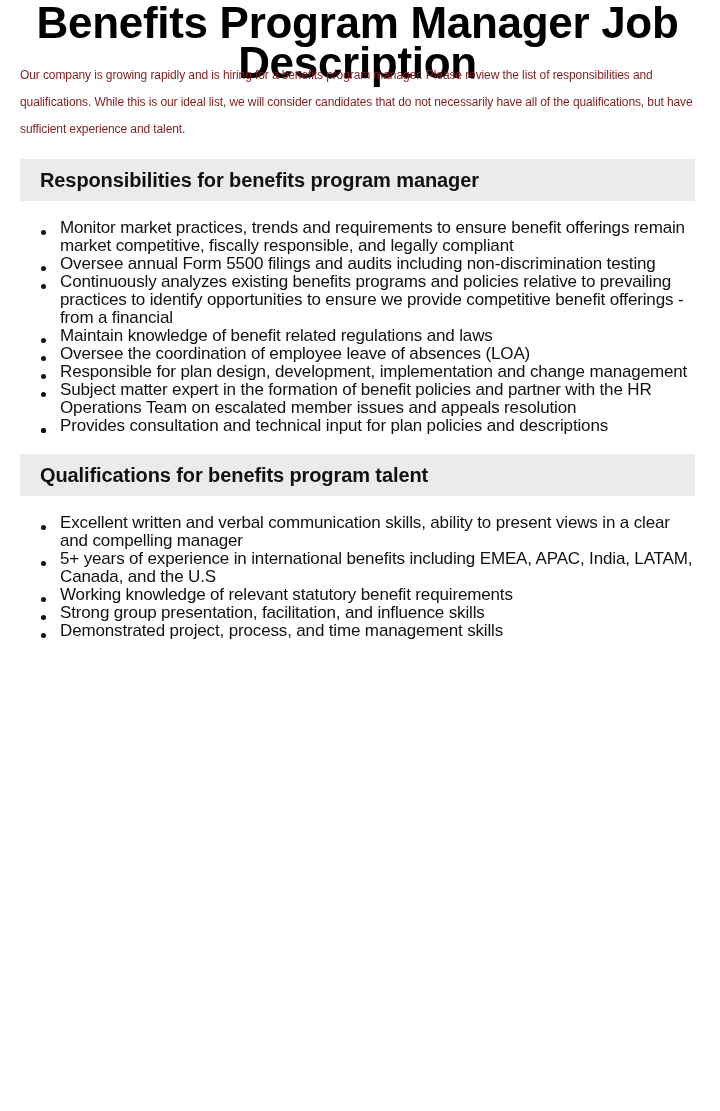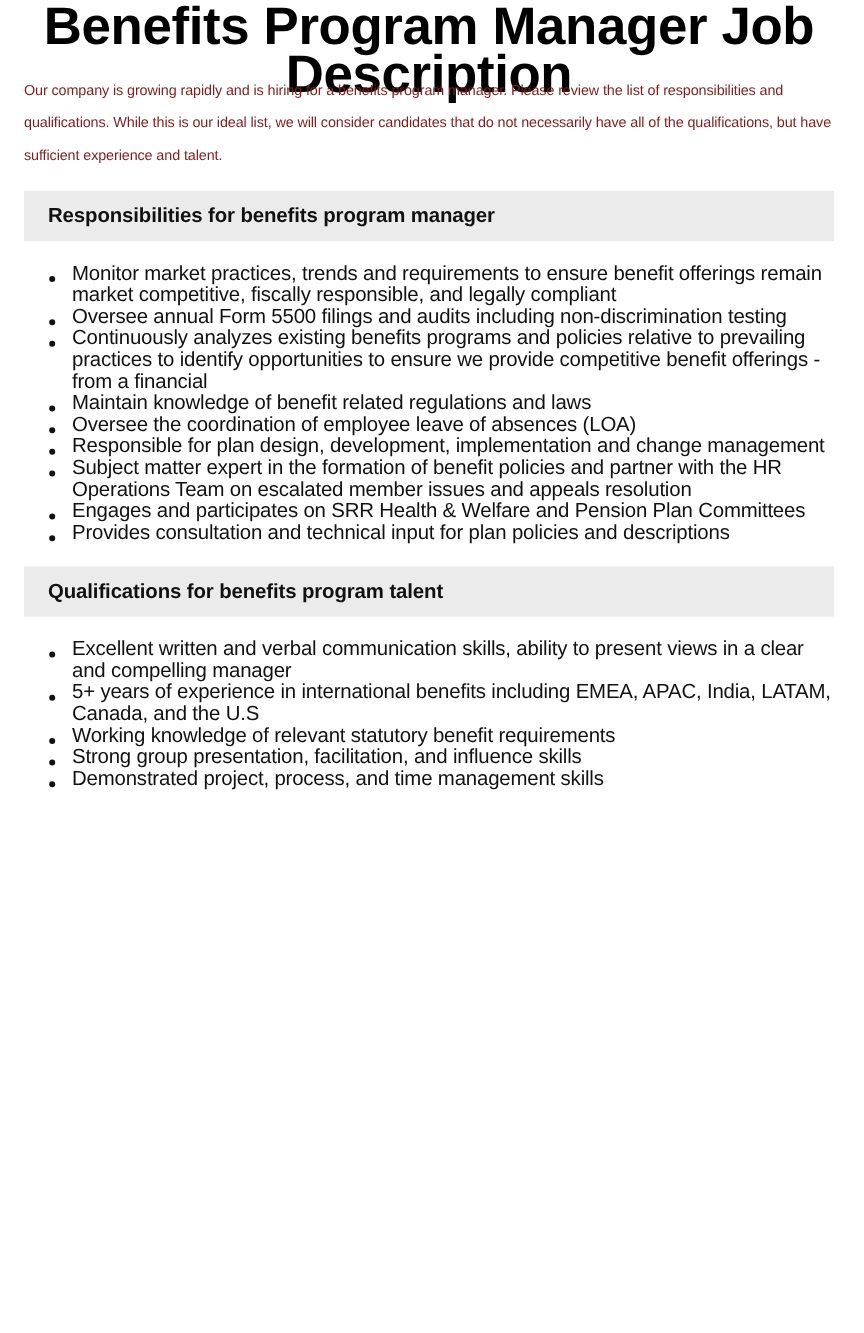--- a/index.html
+++ b/index.html
@@ -42,21 +42,21 @@
       margin-top: 16px;
       height: 42px;
       background: #ebebeb;
       box-sizing: border-box;
       padding-left: 20px;
       display: flex;
       align-items: center;
     }
     .section-header h2 {
       margin: 0;
-      font-size: 17px;
+      font-size: 20px;
       font-weight: bold;
       color: #111111;
       letter-spacing: -0.1px;
     }
     ul.items {
       margin: 18px 0 0 0;
       padding: 0 0 0 40px;
       list-style: none;
     }
     ul.items li {
@@ -90,21 +90,21 @@
       <h2>Responsibilities for benefits program manager</h2>
     </div>
     <ul class="items">
       <li><span class="bullet"></span><span>Monitor market practices, trends and requirements to ensure benefit offerings remain market competitive, fiscally responsible, and legally compliant</span></li>
       <li><span class="bullet"></span><span>Oversee annual Form 5500 filings and audits including non-discrimination testing</span></li>
       <li><span class="bullet"></span><span>Continuously analyzes existing benefits programs and policies relative to prevailing practices to identify opportunities to ensure we provide competitive benefit offerings - from a financial</span></li>
       <li><span class="bullet"></span><span>Maintain knowledge of benefit related regulations and laws</span></li>
       <li><span class="bullet"></span><span>Oversee the coordination of employee leave of absences (LOA)</span></li>
       <li><span class="bullet"></span><span>Responsible for plan design, development, implementation and change management</span></li>
       <li><span class="bullet"></span><span>Subject matter expert in the formation of benefit policies and partner with the HR Operations Team on escalated member issues and appeals resolution</span></li>
-      <li><span class="bullet"></span><span>Engages and participates on SRR Health &amp; Welfare and Pension Plan Committees</span></li>
+      <li><span class="bullet"></span></li>
       <li><span class="bullet"></span><span>Provides consultation and technical input for plan policies and descriptions</span></li>
     </ul>
   </section>
 
   <section class="section-qual">
     <div class="section-header">
       <h2>Qualifications for benefits program talent</h2>
     </div>
     <ul class="items">
       <li><span class="bullet"></span><span>Excellent written and verbal communication skills, ability to present views in a clear and compelling manager</span></li>

